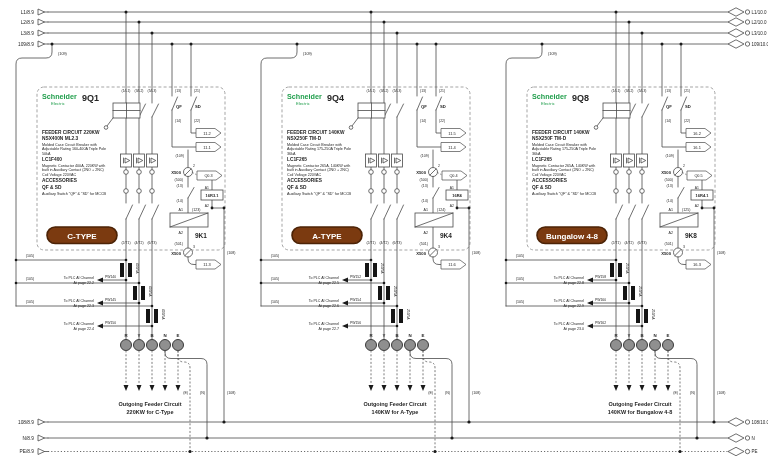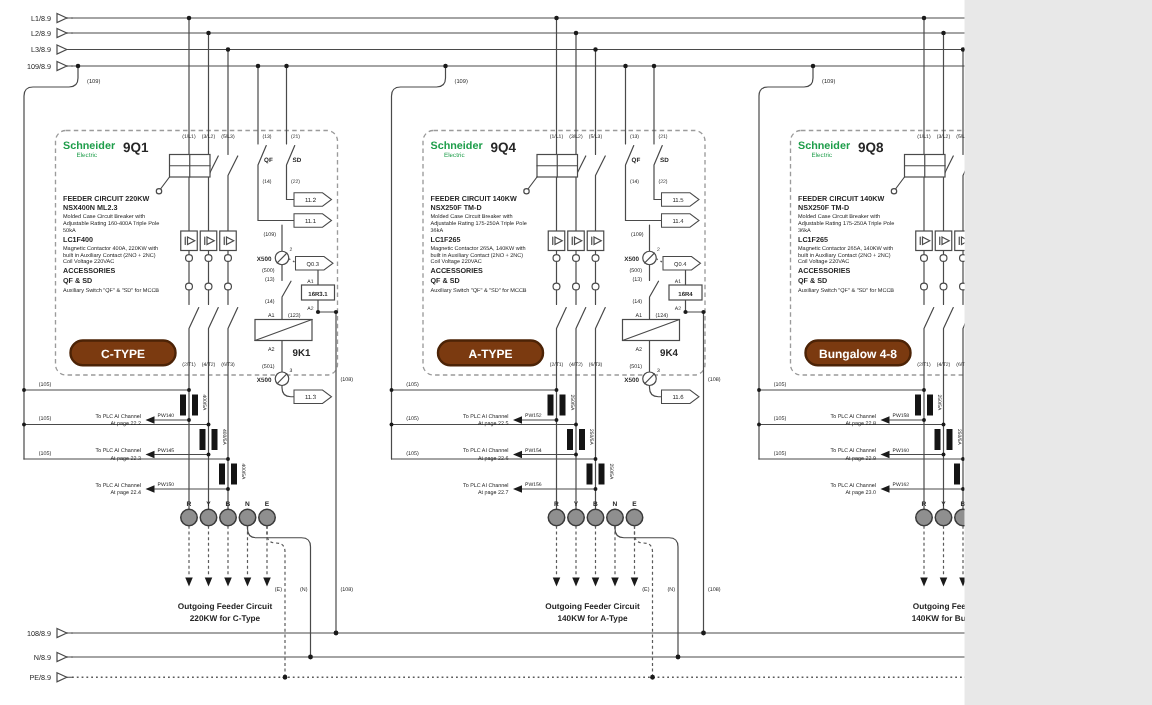--- a/index.html
+++ b/index.html
@@ -1,16 +1,16 @@
 <!DOCTYPE html>
 <html><head>
 <meta charset="utf-8">
 <style>
   html,body{margin:0;padding:0;background:#e8e8e8;}
-  #stage{width:643px;height:470px;background:#ffffff;position:relative;overflow:hidden;}
+  #stage{width:768px;height:470px;background:#ffffff;position:relative;overflow:hidden;}
   svg{display:block;}
   text{font-family:"Liberation Sans","DejaVu Sans",sans-serif;fill:#262626;}
   .b{font-weight:bold;}
   .green{fill:#1f9e4b;}
   .w{stroke:#4a4a4a;stroke-width:.8;fill:none;stroke-linecap:round;}
   .wd{stroke:#5a5a5a;stroke-width:.8;fill:none;stroke-dasharray:2 1.8;}
   .wdot{stroke:#5a5a5a;stroke-width:.9;fill:none;stroke-dasharray:1.2 2;}
   .box{fill:#ffffff;stroke:#4a4a4a;stroke-width:.8;}
   .flag{fill:#ffffff;stroke:#4a4a4a;stroke-width:.7;}
   .dashrect{fill:none;stroke:#9b9b9b;stroke-width:.9;stroke-dasharray:3 2.2;}

